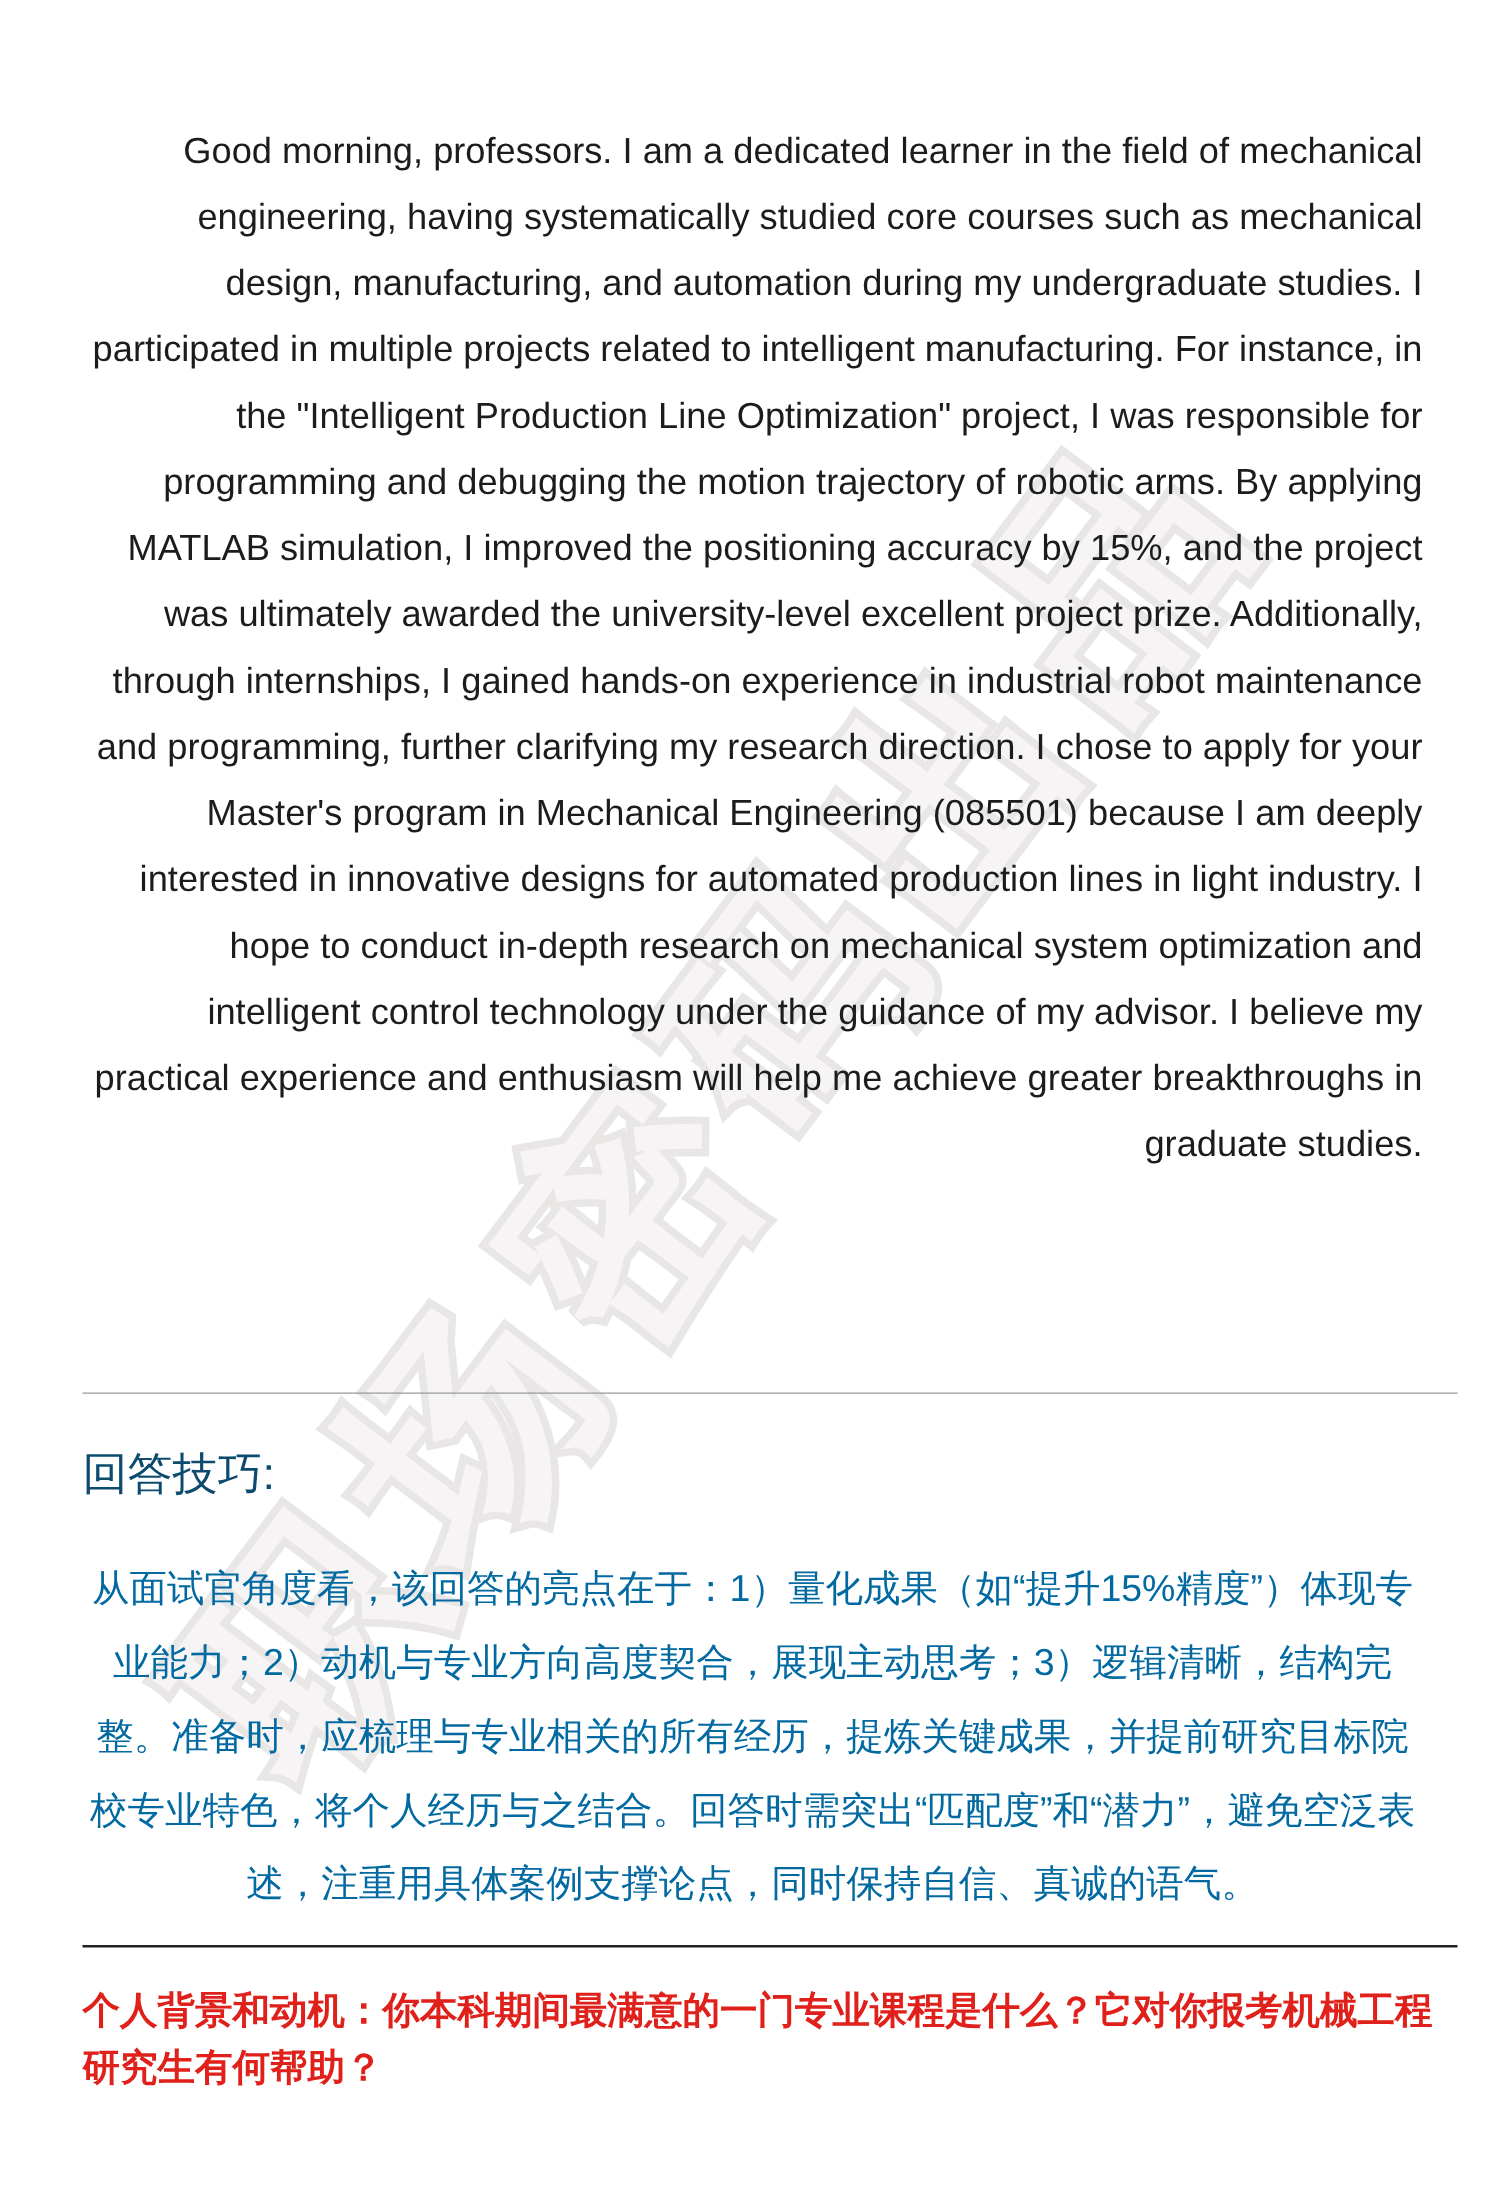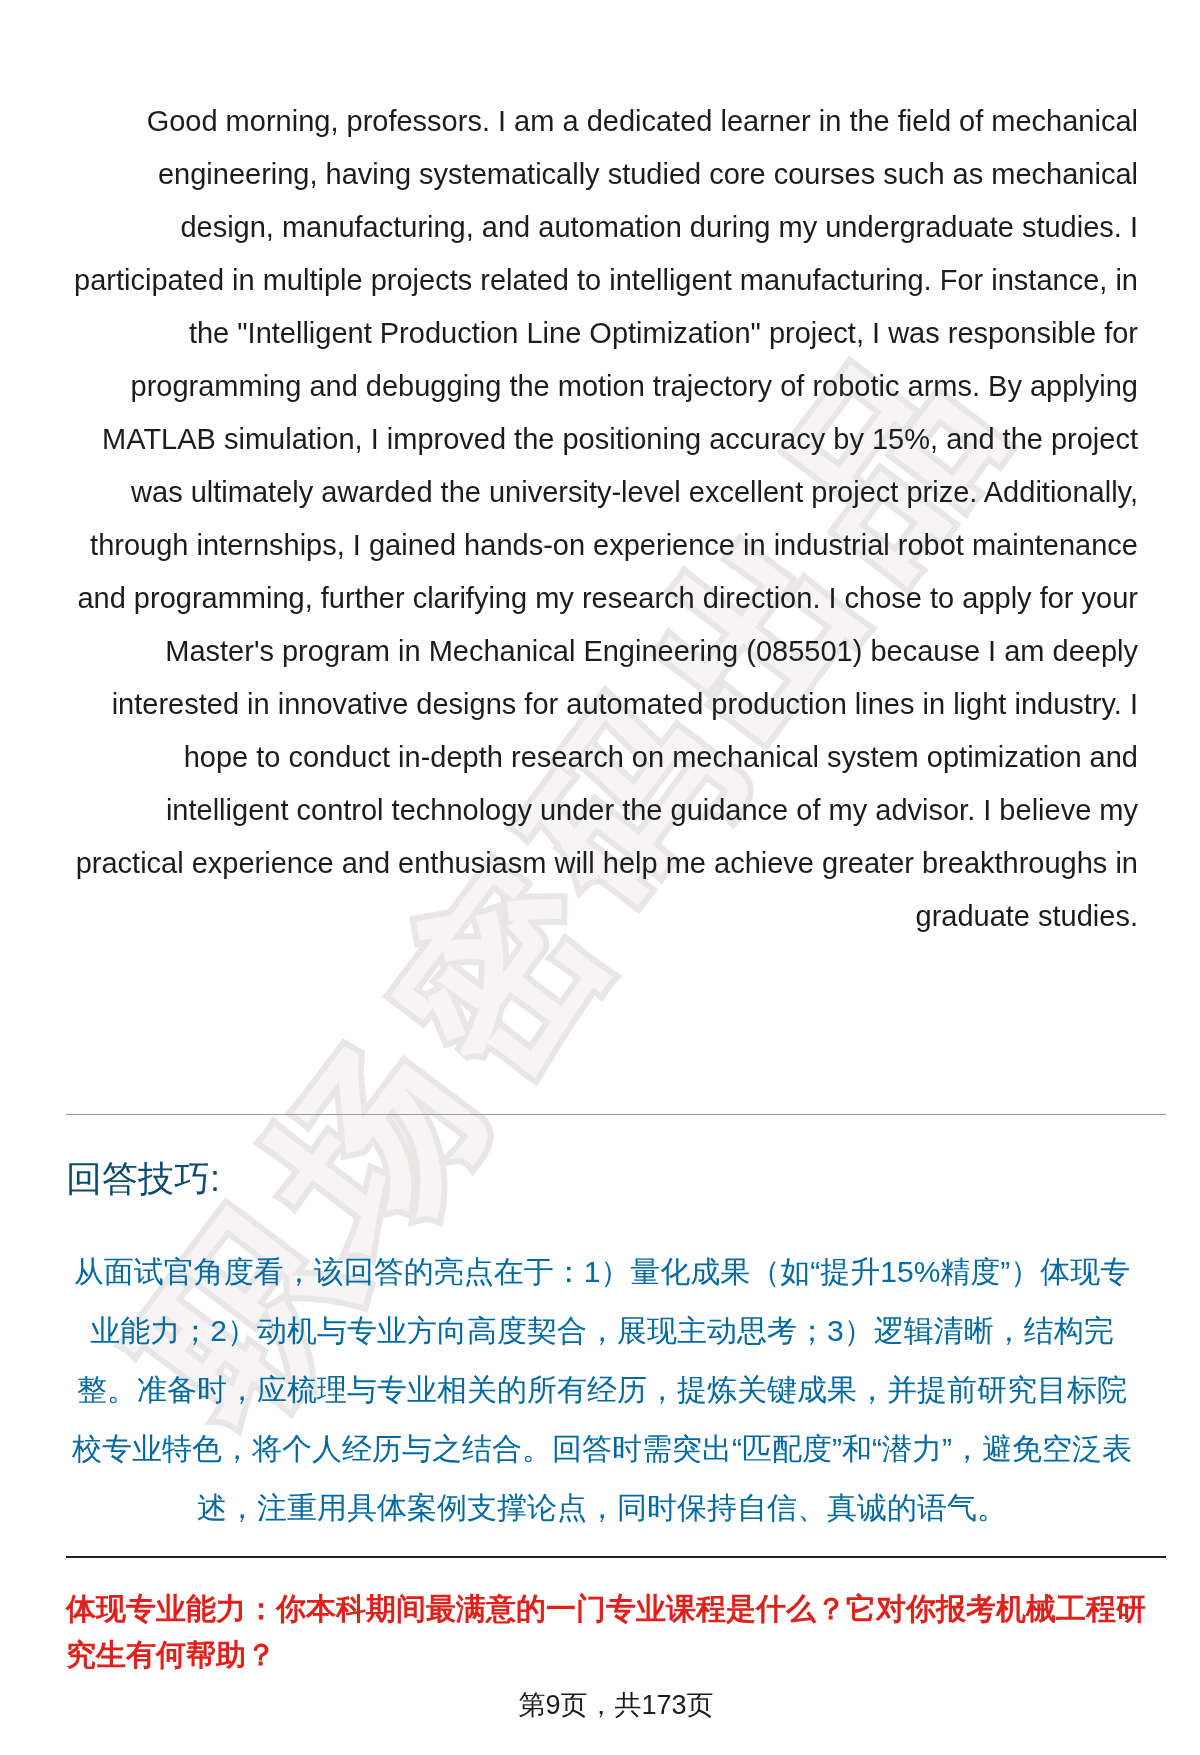--- a/index.html
+++ b/index.html
@@ -78,18 +78,17 @@
     <p class="en-text">Good morning, professors. I am a dedicated learner in the field of mechanical engineering, having systematically studied core courses such as mechanical design, manufacturing, and automation during my undergraduate studies. I participated in multiple projects related to intelligent manufacturing. For instance, in the "Intelligent Production Line Optimization" project, I was responsible for programming and debugging the motion trajectory of robotic arms. By applying MATLAB simulation, I improved the positioning accuracy by 15%, and the project was ultimately awarded the university-level excellent project prize. Additionally, through internships, I gained hands-on experience in industrial robot maintenance and programming, further clarifying my research direction. I chose to apply for your Master's program in Mechanical Engineering (085501) because I am deeply interested in innovative designs for automated production lines in light industry. I hope to conduct in-depth research on mechanical system optimization and intelligent control technology under the guidance of my advisor. I believe my practical experience and enthusiasm will help me achieve greater breakthroughs in graduate studies.</p>
 
     <div class="divider divider-light"></div>
 
     <div class="tips-heading">回答技巧:</div>
 
     <p class="tips-body">从面试官角度看，该回答的亮点在于：1）量化成果（如“提升15%精度”）体现专业能力；2）动机与专业方向高度契合，展现主动思考；3）逻辑清晰，结构完整。准备时，应梳理与专业相关的所有经历，提炼关键成果，并提前研究目标院校专业特色，将个人经历与之结合。回答时需突出“匹配度”和“潜力”，避免空泛表述，注重用具体案例支撑论点，同时保持自信、真诚的语气。</p>
 
     <div class="divider divider-dark"></div>
 
-    <div class="next-question">体现专业能力：你本科期间最满意的一门专业课程是什么？它对你报考机械工程研究生有何帮助？</div>
+    <div class="next-question">个人背景和动机：你本科期间最满意的一门专业课程是什么？它对你报考机械工程研究生有何帮助？</div>
 
-    <div class="page-footer">第9页，共173页</div>
 
   </div>
 </div>
 
 </body></html>

